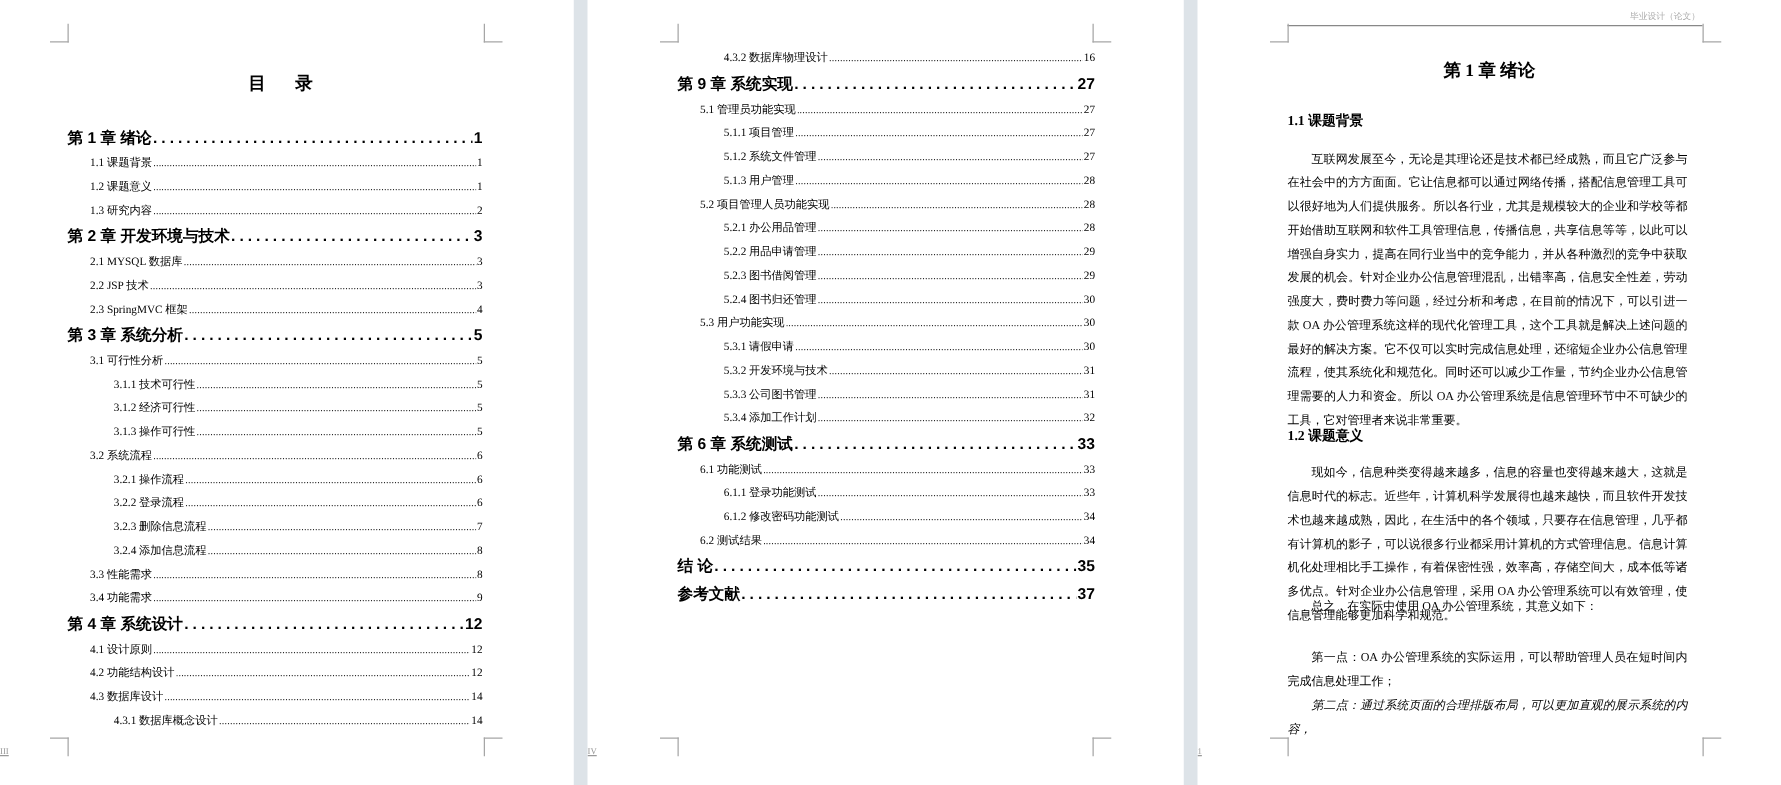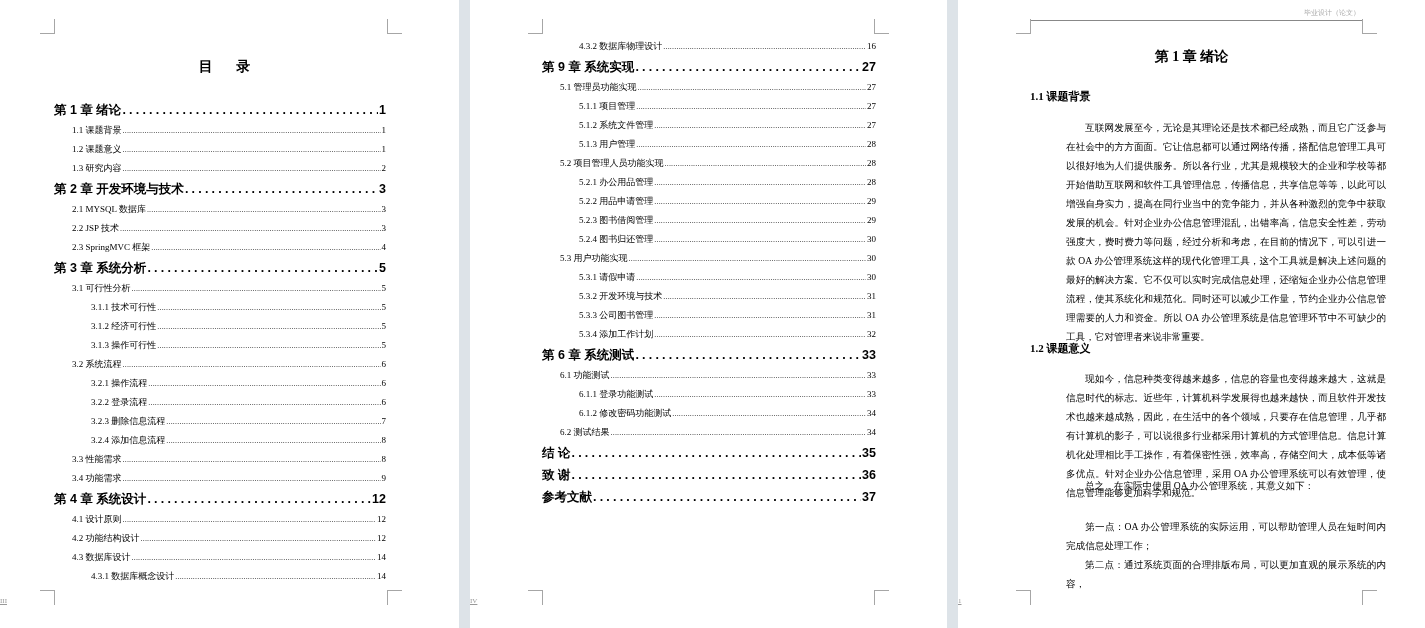--- a/index.html
+++ b/index.html
@@ -35,21 +35,21 @@
   .lv2 .dots, .lv3 .dots { font-size:8px; letter-spacing:0.2px; }
   .toc-row .lbl, .toc-row .pg { line-height:1; }
   .toc-row .dots { line-height:1; }
 
   .footer-num { position:absolute; font-size:7px; color:#999; text-align:left;text-decoration:underline; }
 
   .p3-header { position:absolute; left:60px; top:0; width:360px; height:20px; border-bottom:1px solid #888; }
   .p3-header span { position:absolute; right:2px; top:8px; font-size:7px; color:#aaa; }
   .chap-title { position:absolute; left:0; width:467px; top:48px; text-align:center; font-weight:bold; font-size:14px; }
   .sec-title { position:absolute; left:72px; font-weight:bold; font-size:11px; }
-  .para { position:absolute; left:72px; width:320px; font-size:9.6px; line-height:19px; text-align:justify;margin-left:36px; }
+  .para { position:absolute; left:72px; width:320px; font-size:9.6px; line-height:19px; text-align:justify; }
   .para .ind { display:inline-block; width:19px; }
 </style>
 </head>
 <body>
 
 <div class="page" id="page1">
   <div class="crop tl" style="left:40px;top:19px;"></div>
   <div class="crop tr" style="left:387px;top:19px;"></div>
   <div class="toc-title" style="left:0;width:459px;top:58px;">目 录</div>
   <div class="toc" id="toc1" style="left:54px;top:94px;width:332px;">
@@ -290,25 +290,20 @@
       </div>
       <div class="toc-row lv2">
         <span class="lbl">6.2  测试结果</span>
         <span class="dots"></span>
         <span class="pg">34</span>
       </div>
       <div class="toc-row lv1">
         <span class="lbl">结    论</span>
         <span class="dots"></span>
         <span class="pg">35</span>
-      </div>
-      <div class="toc-row lv1">
-        <span class="lbl">致    谢</span>
-        <span class="dots"></span>
-        <span class="pg">36</span>
       </div>
       <div class="toc-row lv1">
         <span class="lbl">参考文献</span>
         <span class="dots"></span>
         <span class="pg">37</span>
       </div>
     </div>
   <div class="crop bl" style="left:58px;top:590px;"></div>
   <div class="crop br" style="left:404px;top:590px;"></div>
   <div class="footer-num" style="left:0;width:477px;top:597px;">IV</div>
@@ -322,18 +317,18 @@
   <div class="crop tr" style="left:404px;top:19px;"></div>
   <div class="chap-title">第 1 章  绪论</div>
 
   <div class="sec-title" style="top:89px;">1.1  课题背景</div>
   <div class="para" style="top:118px;"><span class="ind"></span><span>互联网发展至今，无论是其理论还是技术都已经成熟，而且它广泛参与在社会中的方方面面。它让信息都可以通过网络传播，搭配信息管理工具可以很好地为人们提供服务。所以各行业，尤其是规模较大的企业和学校等都开始借助互联网和软件工具管理信息，传播信息，共享信息等等，以此可以增强自身实力，提高在同行业当中的竞争能力，并从各种激烈的竞争中获取发展的机会。针对企业办公信息管理混乱，出错率高，信息安全性差，劳动强度大，费时费力等问题，经过分析和考虑，在目前的情况下，可以引进一款 OA 办公管理系统这样的现代化管理工具，这个工具就是解决上述问题的最好的解决方案。它不仅可以实时完成信息处理，还缩短企业办公信息管理流程，使其系统化和规范化。同时还可以减少工作量，节约企业办公信息管理需要的人力和资金。所以 OA 办公管理系统是信息管理环节中不可缺少的工具，它对管理者来说非常重要。</span></div>
 
   <div class="sec-title" style="top:341px;">1.2  课题意义</div>
   <div class="para" style="top:369px;"><span class="ind"></span><span>现如今，信息种类变得越来越多，信息的容量也变得越来越大，这就是信息时代的标志。近些年，计算机科学发展得也越来越快，而且软件开发技术也越来越成熟，因此，在生活中的各个领域，只要存在信息管理，几乎都有计算机的影子，可以说很多行业都采用计算机的方式管理信息。信息计算机化处理相比手工操作，有着保密性强，效率高，存储空间大，成本低等诸多优点。针对企业办公信息管理，采用 OA 办公管理系统可以有效管理，使信息管理能够更加科学和规范。</span></div>
   <div class="para" style="top:476px;"><span class="ind"></span><span>总之，在实际中使用 OA 办公管理系统，其意义如下：</span></div>
   <div class="para" style="top:517px;"><span class="ind"></span><span>第一点：OA 办公管理系统的实际运用，可以帮助管理人员在短时间内完成信息处理工作；</span></div>
-  <div class="para" style="top:555px;"><span class="ind"></span><span>第二点：通过系统页面的合理排版布局，可以更加直观的展示系统的内容，</span></div>
+  <div class="para" style="top:555px;font-style:italic;"><span class="ind"></span><span>第二点：通过系统页面的合理排版布局，可以更加直观的展示系统的内容，</span></div>
 
   <div class="crop bl" style="left:58px;top:590px;"></div>
   <div class="crop br" style="left:404px;top:590px;"></div>
   <div class="footer-num" style="left:0;width:467px;top:597px;">1</div>
 </div>
 
 </body></html>

